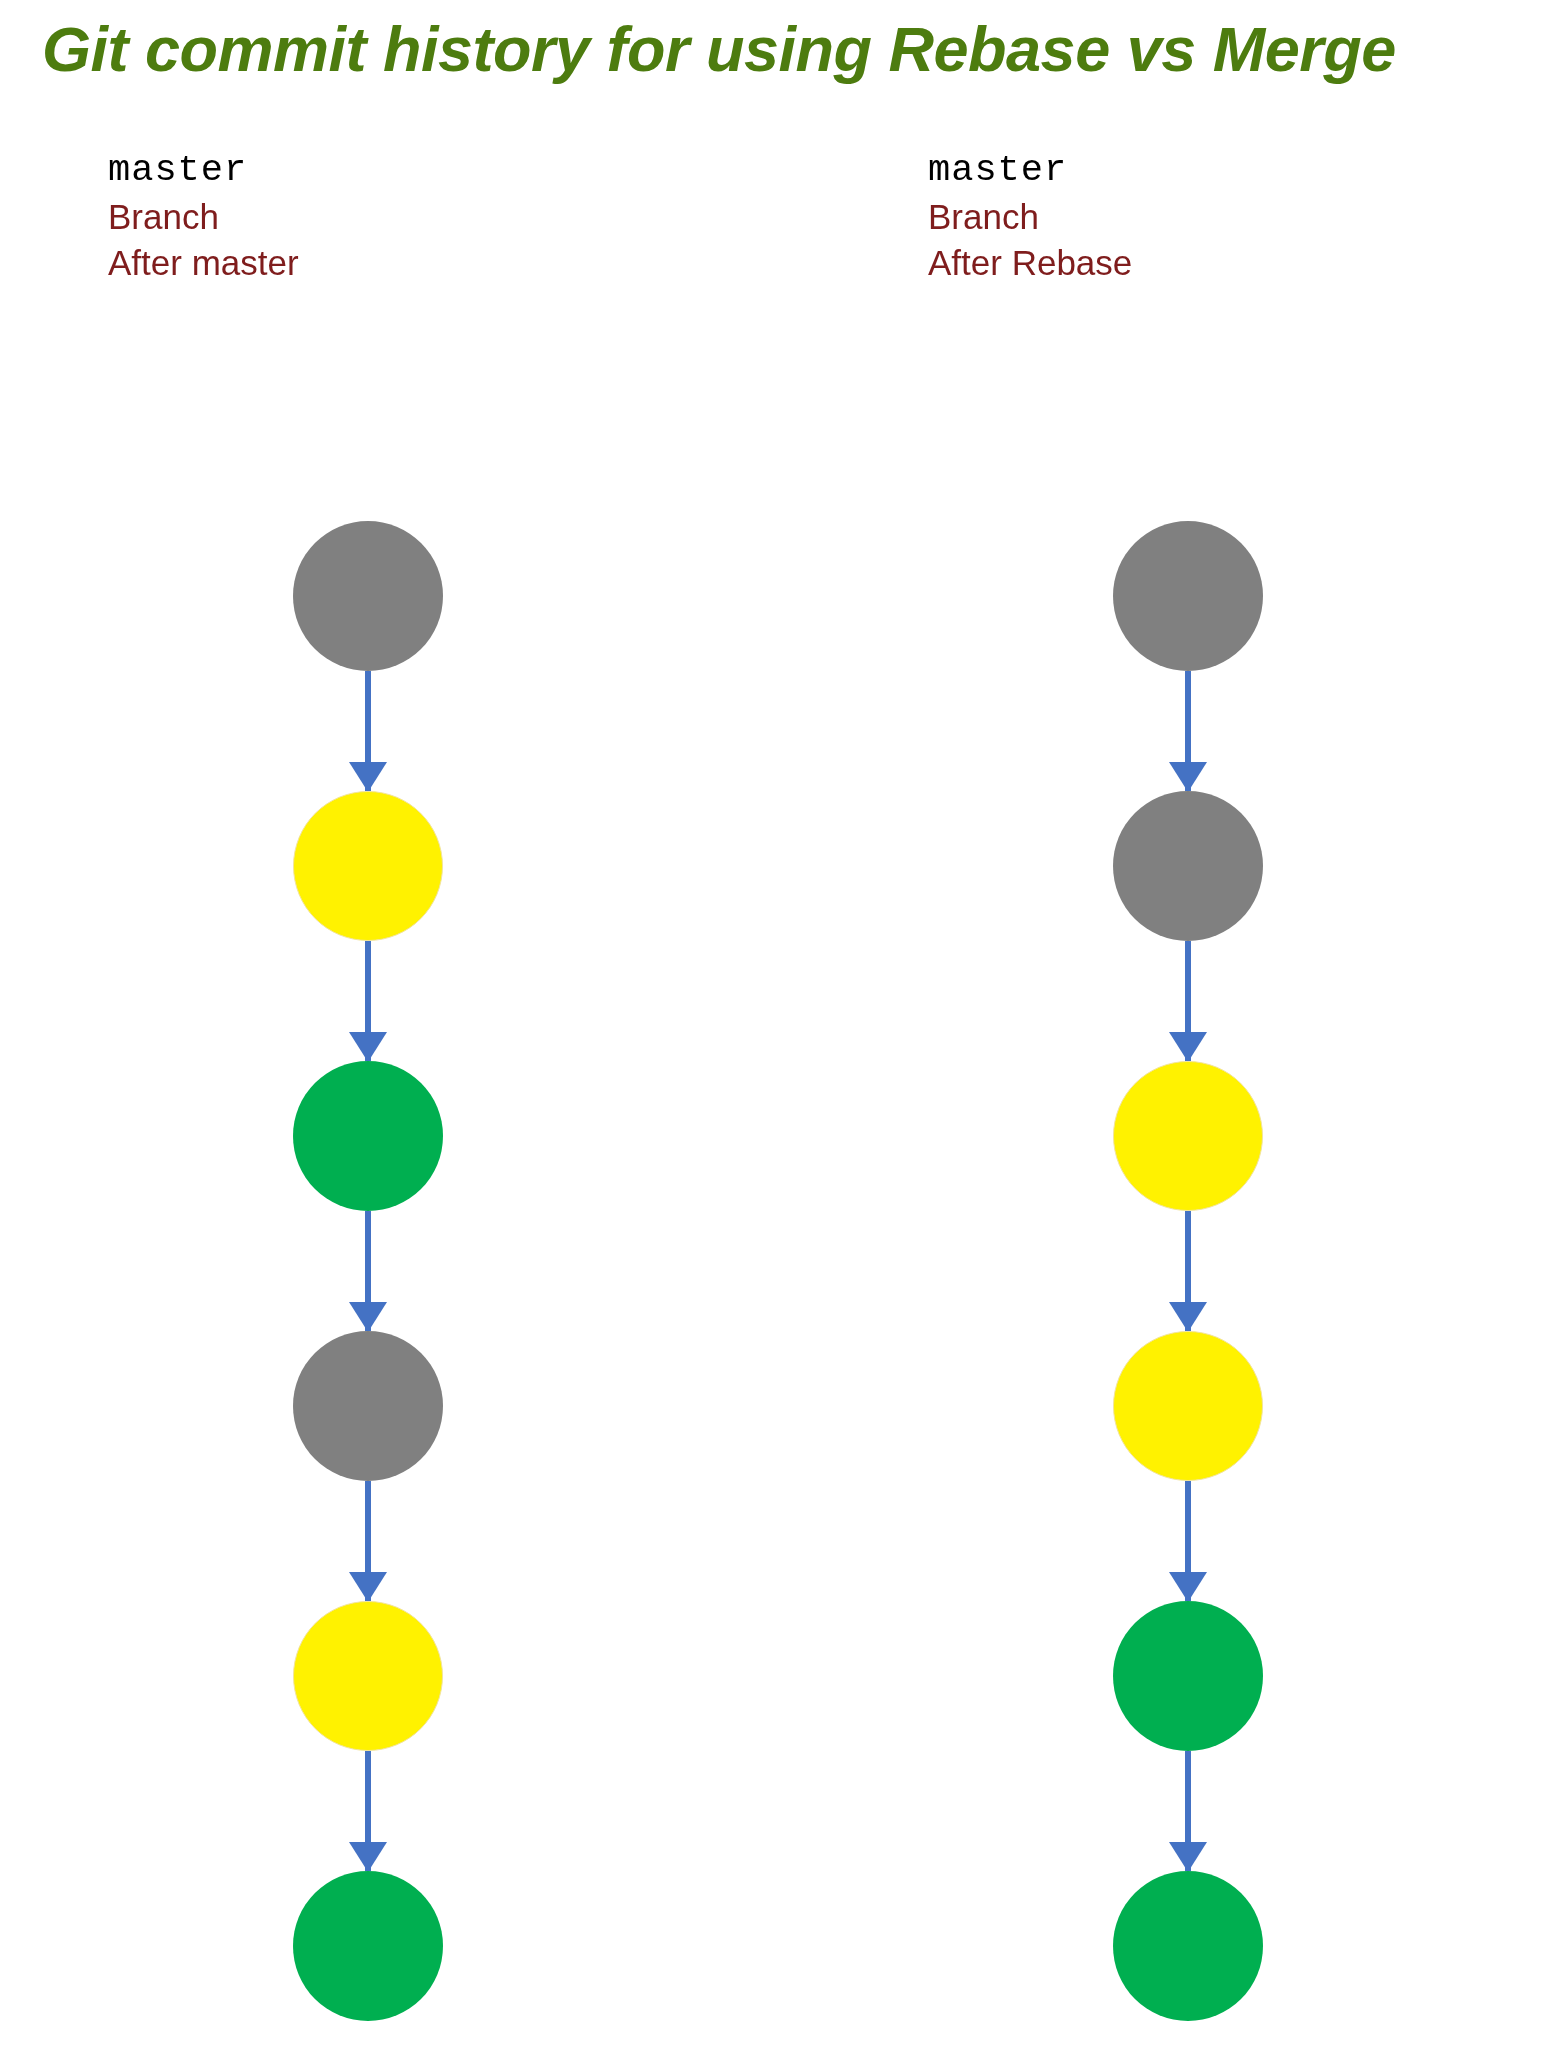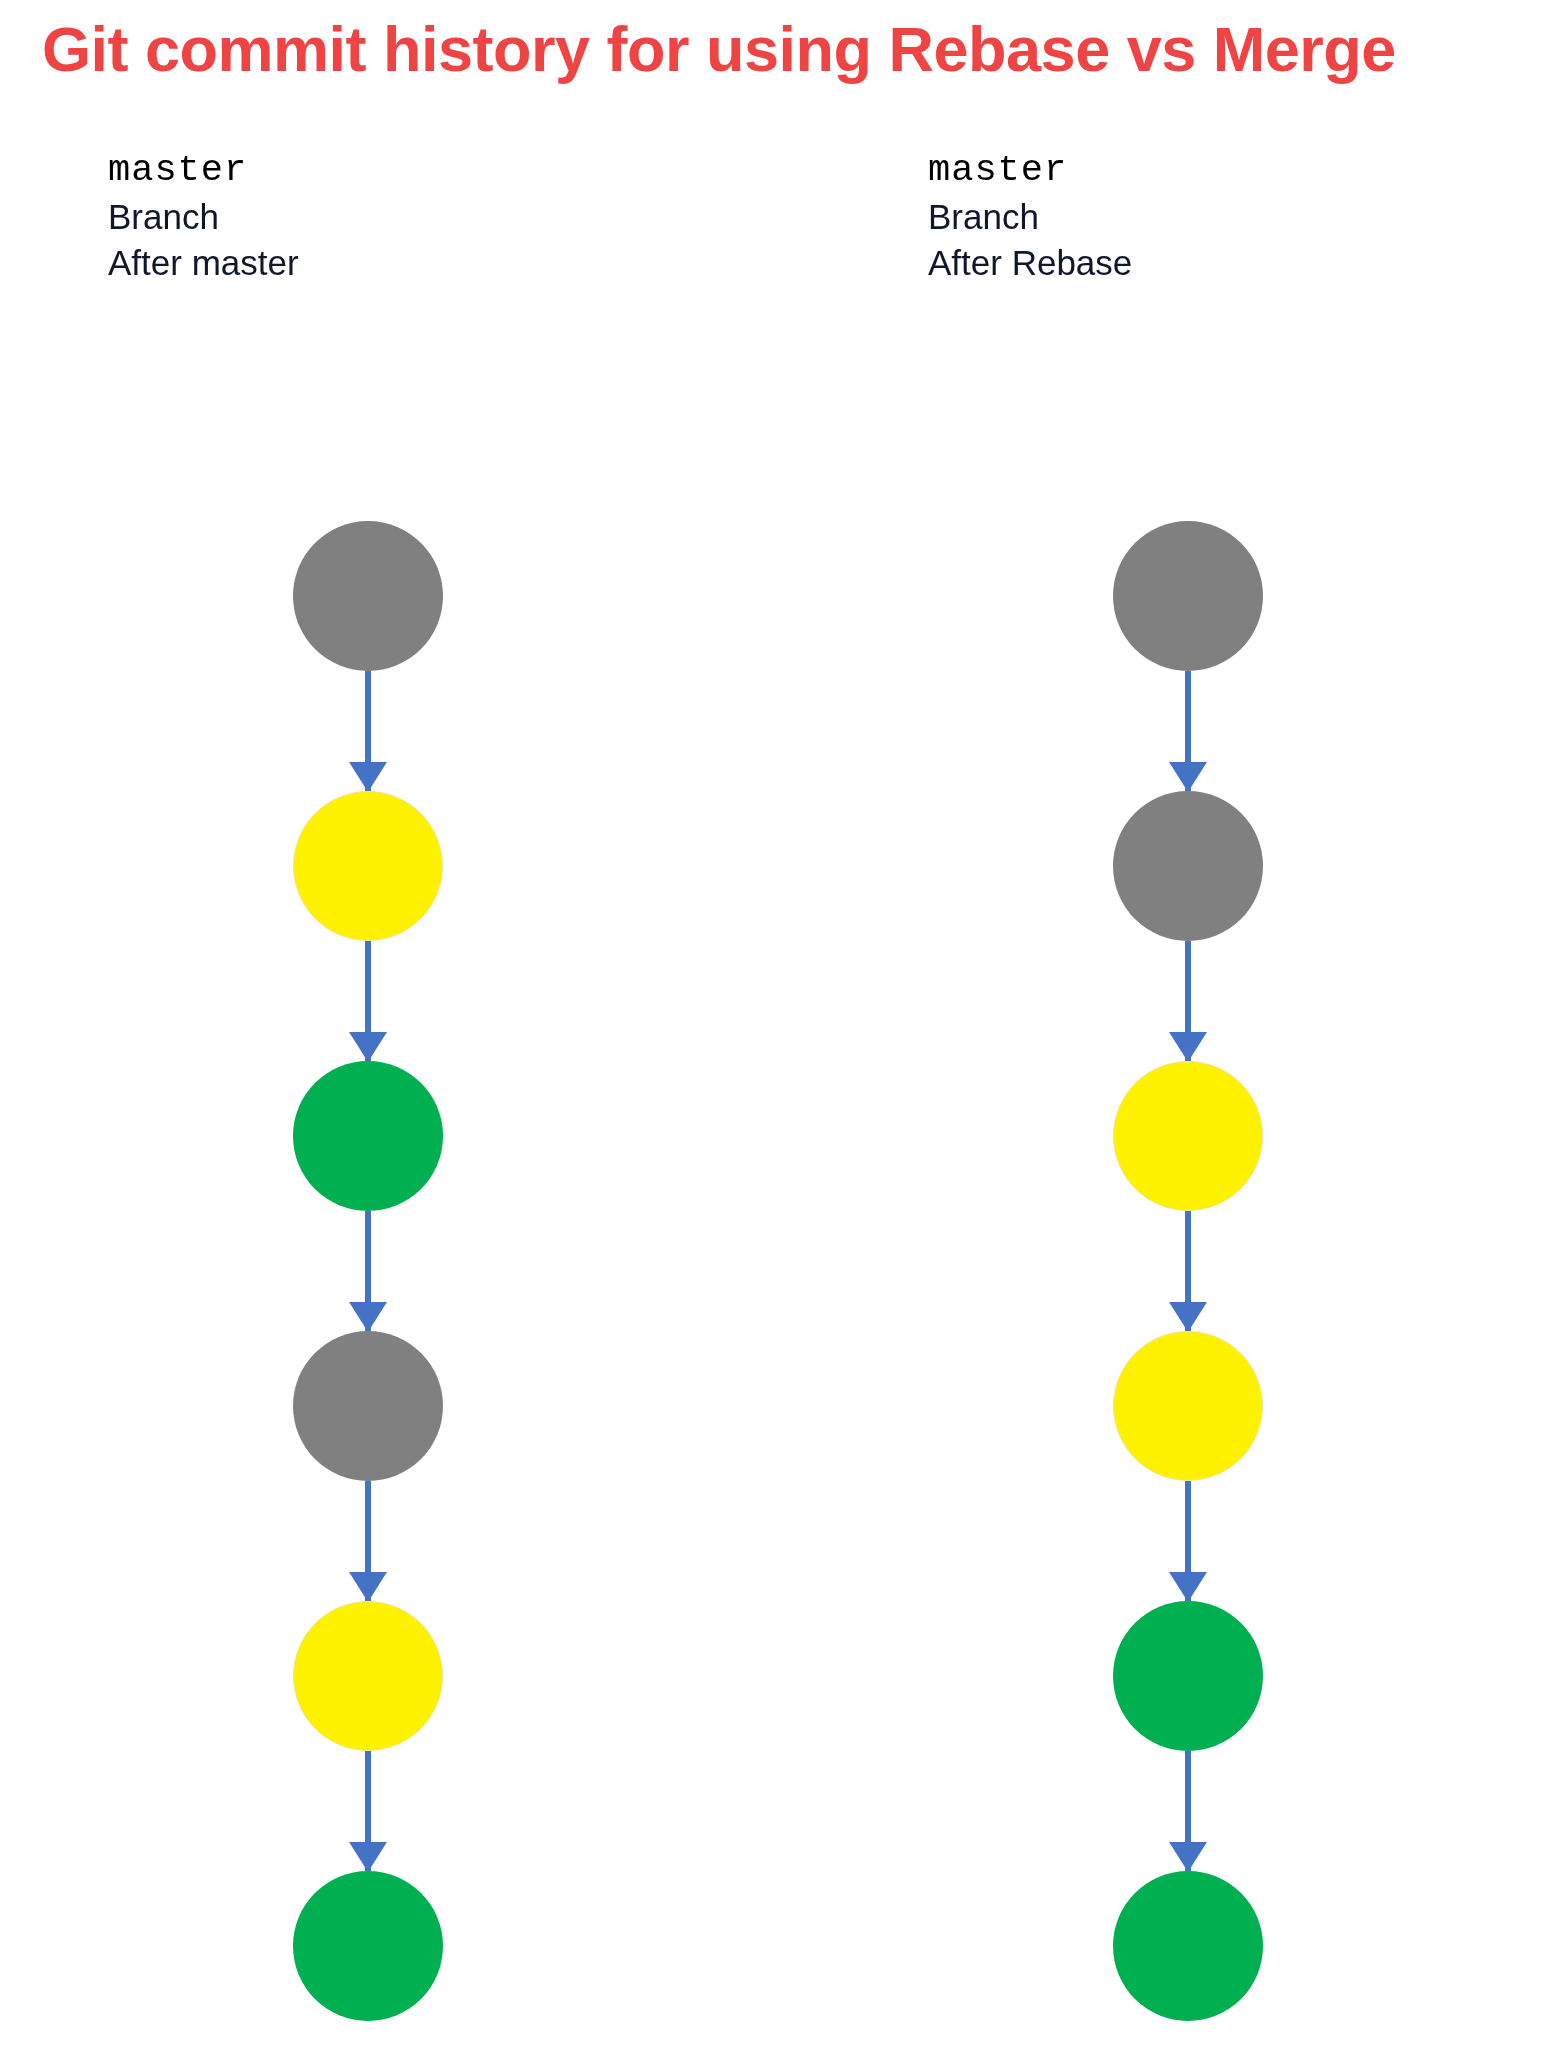--- a/index.html
+++ b/index.html
@@ -18,23 +18,24 @@
 
   
   #diagram-title {
     position: absolute;
     left: 42px;
     top: 16px;
     width: 1480px;
     font-family: "Liberation Sans", sans-serif;
     font-size: 63px;
     font-weight: bold;
+    font-style: italic;
     letter-spacing: -0.5px;
     line-height: 1.05;
-    color: #ef4444;
+    color: #4d7c0f;
     white-space: nowrap;
   }
 
   
   .column-heading {
     position: absolute;
     width: 520px;
     text-align: left;
     line-height: 1.30;
   }
@@ -44,21 +45,21 @@
     font-size: 37px;
     font-weight: normal;
     letter-spacing: 1px;
     color: #000000;
   }
   .heading-line {
     display: block;
     font-family: "Liberation Sans", sans-serif;
     font-size: 35px;
     font-weight: normal;
-    color: #0f172a;
+    color: #7f1d1d;
   }
 
   #heading-left  { left: 108px; top: 146px; }
   #heading-right { left: 928px; top: 146px; }
 
   
   .commit-column {
     position: absolute;
     top: 0;
     width: 300px;

